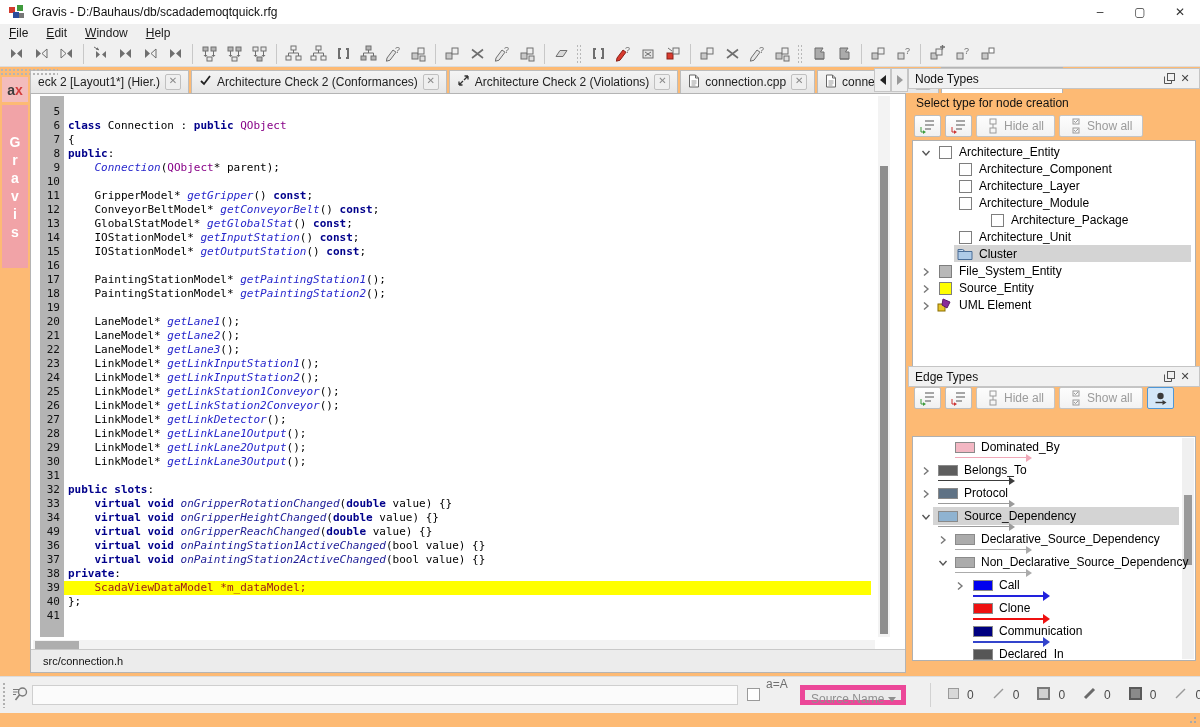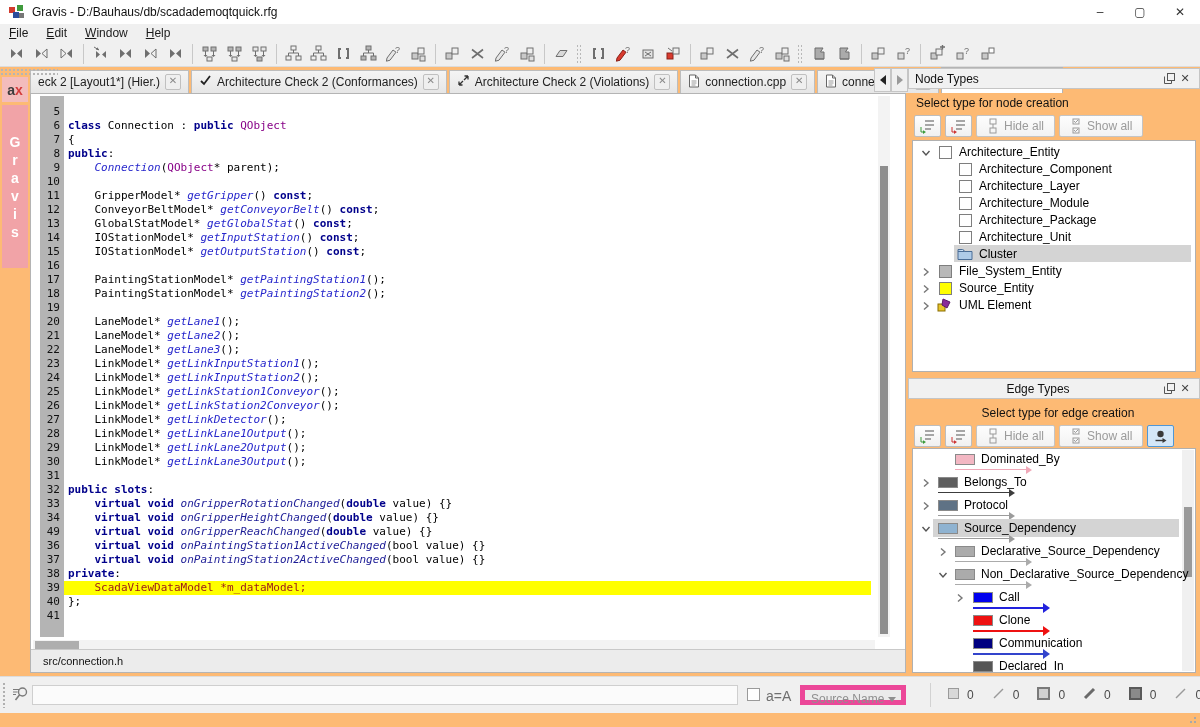--- a/index.html
+++ b/index.html
@@ -73,21 +73,21 @@
   .exp{position:absolute;width:10px;height:10px;}
   .earrow{position:absolute;height:2px;}
   .earrow .hd{position:absolute;right:-5px;top:50%;transform:translateY(-50%);width:0;height:0;}
   .etree-scroll{position:absolute;right:1px;top:1px;bottom:1px;width:12px;background:#f0f0f0;}
   .etree-thumb{position:absolute;left:2px;width:8px;background:#9a9a9a;}
   
   .bottombar{position:absolute;left:0;top:676px;width:100%;height:36px;background:#f0f0f0;border-top:1px solid #dcdcdc;}
   .bb-handle{position:absolute;left:2px;top:5px;width:4px;height:26px;background-image:radial-gradient(#b0b0b0 1px,transparent 1px);background-size:4px 4px;}
   .bb-input{position:absolute;left:32px;top:8px;width:706px;height:20px;background:#fbfbfb;border:1px solid #cfcfcf;box-sizing:border-box;}
   .bb-check{position:absolute;left:747px;top:11px;width:13px;height:13px;background:#fff;border:1px solid #9a9a9a;box-sizing:border-box;}
-  .bb-aa{position:absolute;left:766px;top:11px;color:#6f6f6f;font-size:14px;}
+  .bb-aa{position:absolute;left:766px;top:0;color:#6f6f6f;font-size:12px;}
   .bb-combo{position:absolute;left:800px;top:8px;width:106px;height:20px;background:#ebebeb;border:5px solid #ec4899;box-sizing:border-box;color:#8f8f8f;font-size:12px;line-height:18px;padding-left:6px;}
   .bb-combo .chev{position:absolute;right:5px;top:7px;width:0;height:0;border-left:4px solid transparent;border-right:4px solid transparent;border-top:5px solid #8f8f8f;}
   .bb-sep{position:absolute;left:930px;top:6px;width:1px;height:24px;background:#d2d2d2;}
   .counters{position:absolute;left:948px;top:8px;display:flex;align-items:center;height:20px;}
   .cgroup{display:flex;align-items:center;gap:8px;margin-right:18px;}
   .cval{color:#4a4a4a;font-size:12px;}
   .grip{position:absolute;right:3px;bottom:3px;width:10px;height:10px;
         background-image:radial-gradient(#a8a8a8 1.2px,transparent 1.2px);background-size:4px 4px;background-position:bottom right;
         clip-path:polygon(100% 0,100% 100%,0 100%);}
 </style>
@@ -583,21 +583,21 @@
           <span class="tlabel" style="left:66px;top:0;">Architecture_Component</span>
         </div>
         <div class="trow" style="top: 38px; height: 14px;">
           <span class="swatch" style="left:46px;top:1px;background:#ffffff;"></span>
           <span class="tlabel" style="left:66px;top:0;">Architecture_Layer</span>
         </div>
         <div class="trow" style="top: 55px; height: 14px;">
           <span class="swatch" style="left:46px;top:1px;background:#ffffff;"></span>
           <span class="tlabel" style="left:66px;top:0;">Architecture_Module</span>
         </div>
-        <div class="trow" style="top: 72px; height: 14px;">
+        <div class="trow" style="top: 72px; height: 14px; margin-left: 32px;">
           <span class="swatch" style="left:46px;top:1px;background:#ffffff;"></span>
           <span class="tlabel" style="left:66px;top:0;">Architecture_Package</span>
         </div>
         <div class="trow" style="top: 89px; height: 14px;">
           <span class="swatch" style="left:46px;top:1px;background:#ffffff;"></span>
           <span class="tlabel" style="left:66px;top:0;">Architecture_Unit</span>
         </div>
         <div class="tsel" style="left: 41px; right: 4px; top: 104px; height: 17px;"></div>
         <div class="trow" style="top: 106px; height: 14px;">
           <span style="position:absolute;left:44px;top:0;"><svg width="16" height="13" viewBox="0 0 16 13">
@@ -626,32 +626,31 @@
             </svg></span>
           <span style="position:absolute;left:24px;top:0;"><svg width="14" height="14" viewBox="0 0 14 14">
               <rect x="1" y="6" width="7" height="7" fill="#e8c52a" stroke="#8a6d00"></rect>
               <path d="M6 1l7 3-3 6-5-3z" fill="#8a2a9a" stroke="#5a1a66"></path>
             </svg></span>
           <span class="tlabel" style="left:46px;top:0;">UML Element</span>
         </div>
       </div>
   </div>
 
-  <div class="panel" style="top:378px;height:298px;text-align:center;">
+  <div class="panel" style="top:366px;height:298px;">
     <div class="panel-header">
       <span class="ph-title">Edge Types</span>
       <span class="ph-ico" id="floatIco2">
           <svg width="13" height="13" viewBox="0 0 13 13">
             <rect x="4.5" y="1.5" width="7" height="7" fill="none" stroke="#555"></rect>
             <path d="M1.5 4.5v7h7v-3" fill="none" stroke="#555"></path>
           </svg>
         </span>
       <span class="ph-ico">✕</span>
     </div>
-    <div class="panel-label">Select type for edge creation</div>
     <div class="btnrow">
       <div class="ibtn" id="eAdd">
           <svg width="16" height="16" viewBox="0 0 16 16">
             <path d="M5 3h9M5 7h9M5 11h6" stroke="#8a8a8a" stroke-width="1.4"></path>
             <path d="M1 9v5h3" fill="none" stroke="#3a9a3a"></path>
             <path d="M7 14H3.2l1.9-3z" fill="#3a9a3a" transform="rotate(90 4 13)"></path>
           </svg>
         </div>
       <div class="ibtn" id="eRem">
           <svg width="16" height="16" viewBox="0 0 16 16">

